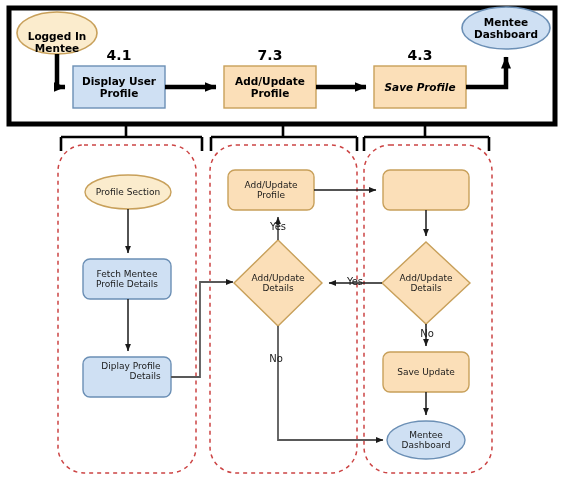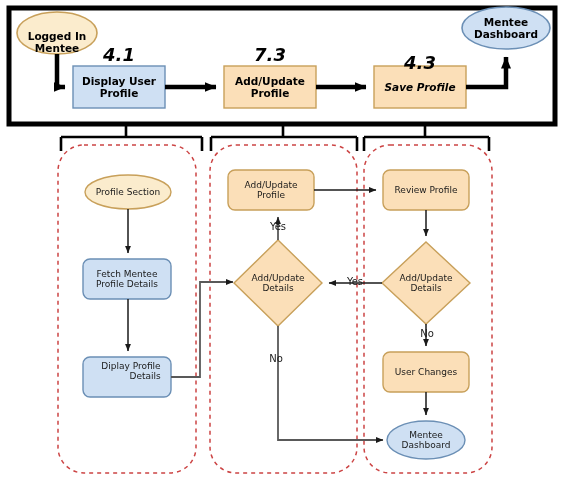--- a/index.html
+++ b/index.html
@@ -36,24 +36,23 @@
   }
   
   .lvl0-text {
     font-weight: bold;
     font-size: 10.5px;
     color: #000000;
     font-family: "DejaVu Sans", sans-serif;
   }
   .lvl0-num {
     font-weight: bold;
-    font-size: 18px;
+    font-size: 14px;
     color: #000000;
     font-family: "DejaVu Sans", sans-serif;
-    font-style: italic;
   }
   
   .detail-text {
     font-size: 9px;
     color: #1a1a1a;
     font-family: "DejaVu Sans", sans-serif;
   }
   .edge-text {
     font-size: 10px;
     color: #1a1a1a;
@@ -158,21 +157,21 @@
 Mentee</div>
 
   <div class="node-label lvl0-num" style="left:99px; top:46px; width:40px; height:18px;">4.1</div>
   <div class="node-label lvl0-text" style="left:73px; top:66px; width:92px; height:42px;border-radius:11px;">Display User
 Profile</div>
 
   <div class="node-label lvl0-num" style="left:250px; top:46px; width:40px; height:18px;">7.3</div>
   <div class="node-label lvl0-text" style="left:224px; top:66px; width:92px; height:42px;">Add/Update
 Profile</div>
 
-  <div class="node-label lvl0-num" style="left:400px; top:54px; width:40px; height:18px;">4.3</div>
+  <div class="node-label lvl0-num" style="left:400px; top:46px; width:40px; height:18px;">4.3</div>
   <div class="node-label lvl0-text" style="left:374px; top:66px; width:92px; height:42px;font-style:italic;">Save Profile</div>
 
   <div class="node-label lvl0-text" style="left:462px; top:7px; width:88px; height:42px;">Mentee
 Dashboard</div>
 
   <div class="node-label detail-text" style="left:83px; top:259px; width:88px; height:40px;">Fetch Mentee
 Profile Details</div>
 
   <div class="node-label detail-text" style="left:85px; top:175px; width:86px; height:34px;">Profile Section</div>
 
@@ -182,26 +181,25 @@
   <div class="node-label detail-text" style="left:228px; top:170px; width:86px; height:40px;">Add/Update
 Profile</div>
 
   <div class="node-label detail-text" style="left:235px; top:263px; width:86px; height:40px;">Add/Update
 Details</div>
 
   <div class="node-label edge-text" style="left:262px; top:220px; width:32px; height:14px;">Yes</div>
 
   <div class="node-label edge-text" style="left:261px; top:352px; width:30px; height:14px;">No</div>
 
-  <div class="node-label detail-text" style="left:383px; top:170px; width:86px; height:40px;">Review Profile</div>
 
   <div class="node-label detail-text" style="left:383px; top:263px; width:86px; height:40px;">Add/Update
 Details</div>
 
-  <div class="node-label detail-text" style="left:383px; top:352px; width:86px; height:40px;">User Changes</div>
+  <div class="node-label detail-text" style="left:383px; top:352px; width:86px; height:40px;">Save Update</div>
 
   <div class="node-label detail-text" style="left:387px; top:421px; width:78px; height:38px;">Mentee
 Dashboard</div>
 
   <div class="node-label edge-text" style="left:340px; top:275px; width:30px; height:14px;">Yes</div>
 
   <div class="node-label edge-text" style="left:412px; top:327px; width:30px; height:14px;">No</div>
 
 </div>
 

